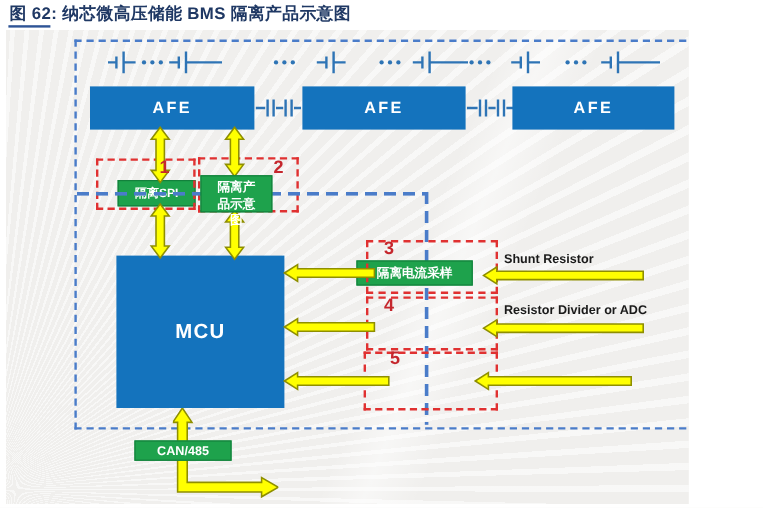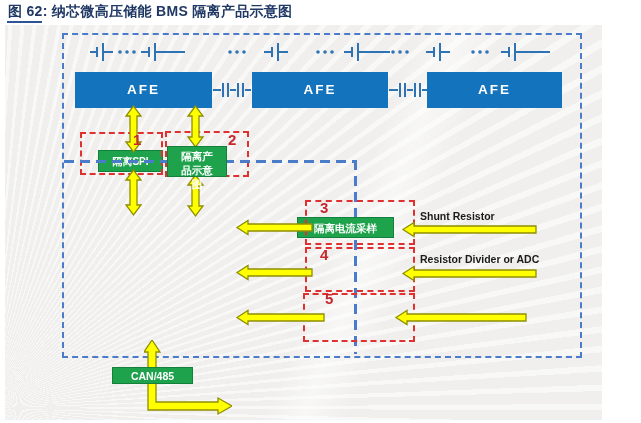--- a/index.html
+++ b/index.html
@@ -1,19 +1,18 @@
 <!DOCTYPE html>
 <html><head>
 <meta charset="utf-8">
 <style>
   html,body{margin:0;padding:0;background:#ffffff;}
   .page{
     position:relative;width:574px;height:423px;background:#ffffff;overflow:hidden;
     font-family:"Liberation Sans","DejaVu Sans",sans-serif;
-    padding-left:28px;
   }
   .title{
     position:absolute;left:8px;top:3px;font-size:14px;font-weight:700;color:#1f3864;
     letter-spacing:0.3px;white-space:nowrap;
   }
   .title-underline{position:absolute;left:7px;top:21px;width:35px;height:2px;background:#2e5496;}
   .corner-rule{position:absolute;left:612px;top:18px;width:27px;height:2px;background:#2e5496;}
 
   .panel{
     position:absolute;left:5px;top:25px;width:600px;height:395px;
@@ -155,20 +154,21 @@
     <div class="hdash"></div>
     <div class="vdash"></div>
 
     <div class="greenbox g1">隔离SPI</div>
     <div class="greenbox g2">隔离产品示意图</div>
     <div class="reddash r1"></div>
     <div class="reddash r2"></div>
     <span class="rednum n1">1</span>
     <span class="rednum n2">2</span>
 
+    <div class="bluebox mcu">MCU</div>
 
     <div class="greenbox g3">隔离电流采样</div>
     <div class="reddash r3"></div>
     <div class="reddash r4"></div>
     <div class="reddash r5"></div>
     <span class="rednum n3">3</span>
     <span class="rednum n4">4</span>
     <span class="rednum n5">5</span>
 
     <svg class="arrow la3" width="75" height="15" viewBox="0 0 75 15">

